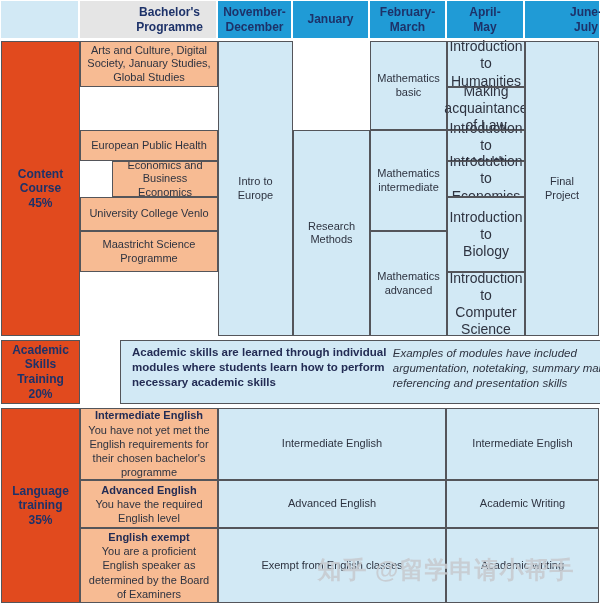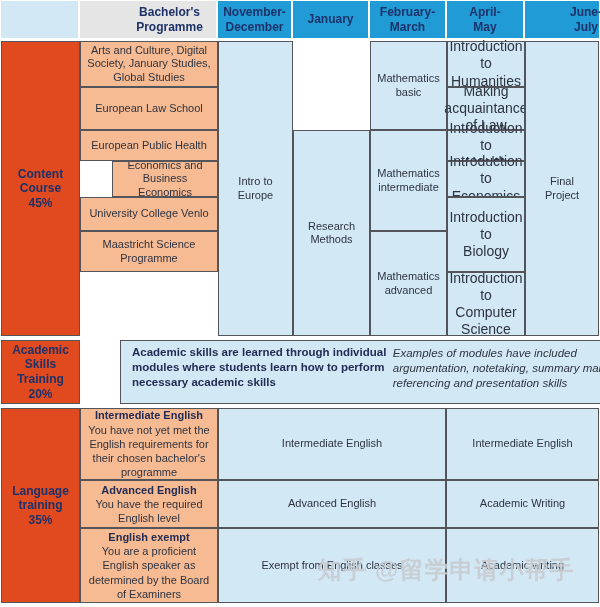--- a/index.html
+++ b/index.html
@@ -73,21 +73,20 @@
   <div class="hdr blue">June-
 July</div>
 </div>
 
 <div class="tbl" id="content-section">
   <div class="cell red" style="grid-column:1;grid-row:1/span 7;">Content
 Course
 45%</div>
 
   <div class="cell salmon" style="grid-column:2;grid-row:1;">Arts and Culture, Digital Society, January Studies, Global Studies</div>
-  <div class="cell salmon" style="grid-column:2;grid-row:2;">European Law School</div>
   <div class="cell salmon" style="grid-column:2;grid-row:3;">European Public Health</div>
   <div class="cell salmon" style="grid-column:2;grid-row:4;margin-left:32px;">Economics and Business Economics</div>
   <div class="cell salmon" style="grid-column:2;grid-row:5;">University College Venlo</div>
   <div class="cell salmon" style="grid-column:2;grid-row:6;">Maastricht Science Programme</div>
 
   <div class="cell lblue" style="grid-column:3;grid-row:1/span 7;">Intro to
 Europe</div>
 
   <div class="cell lblue" style="grid-column:4;grid-row:3/span 5;">Research
 Methods</div>

